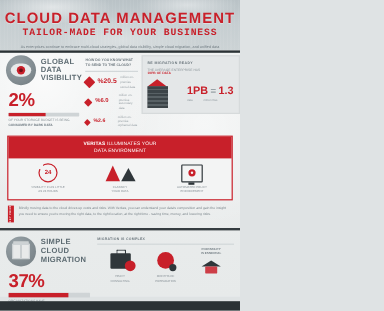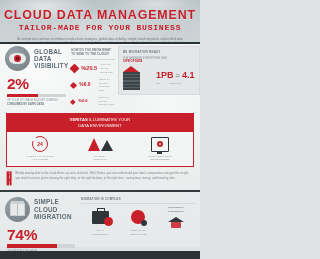--- a/index.html
+++ b/index.html
@@ -257,21 +257,21 @@
           </div>
           <div class="prow">
             <div class="stack">
               <div class="top-tri"></div>
               <div class="body"></div>
             </div>
             <div>
               <div class="eqline">
                 <span>1PB</span>
                 <span class="eq">=</span>
-                <span>4.1</span>
+                <span>1.3</span>
               </div>
               <div class="eqsub">
                 <span>data</span>
                 <span>million files</span>
               </div>
             </div>
           </div>
         </div>
       </div>
     </div>
@@ -332,21 +332,21 @@
         <div class="migrow">
           <div class="box">
             <div class="crate"></div>
           </div>
           <div class="eyelabel">
             <div>SIMPLE</div>
             <div>CLOUD</div>
             <div>MIGRATION</div>
           </div>
         </div>
-        <div class="bignum">74%</div>
+        <div class="bignum">37%</div>
         <div class="bar">
           <i id="bar74" style="width: 74%;"></i>
         </div>
         <div class="cap">
           <div>ORGANIZATIONS HAVE</div>
 
         </div>
       </div>
 
       <div class="botR">

